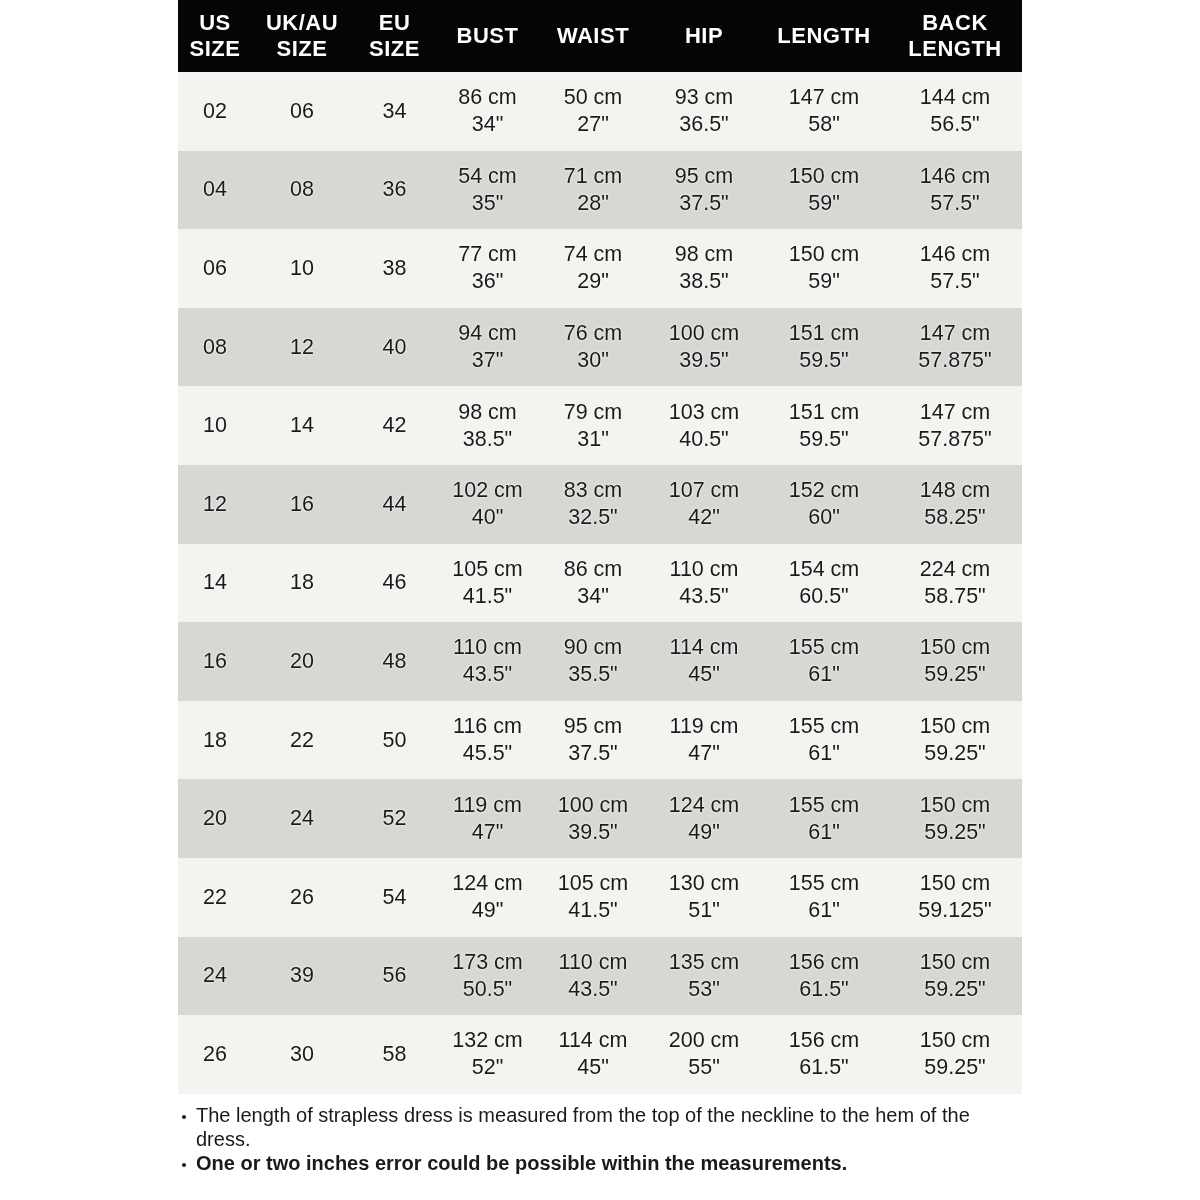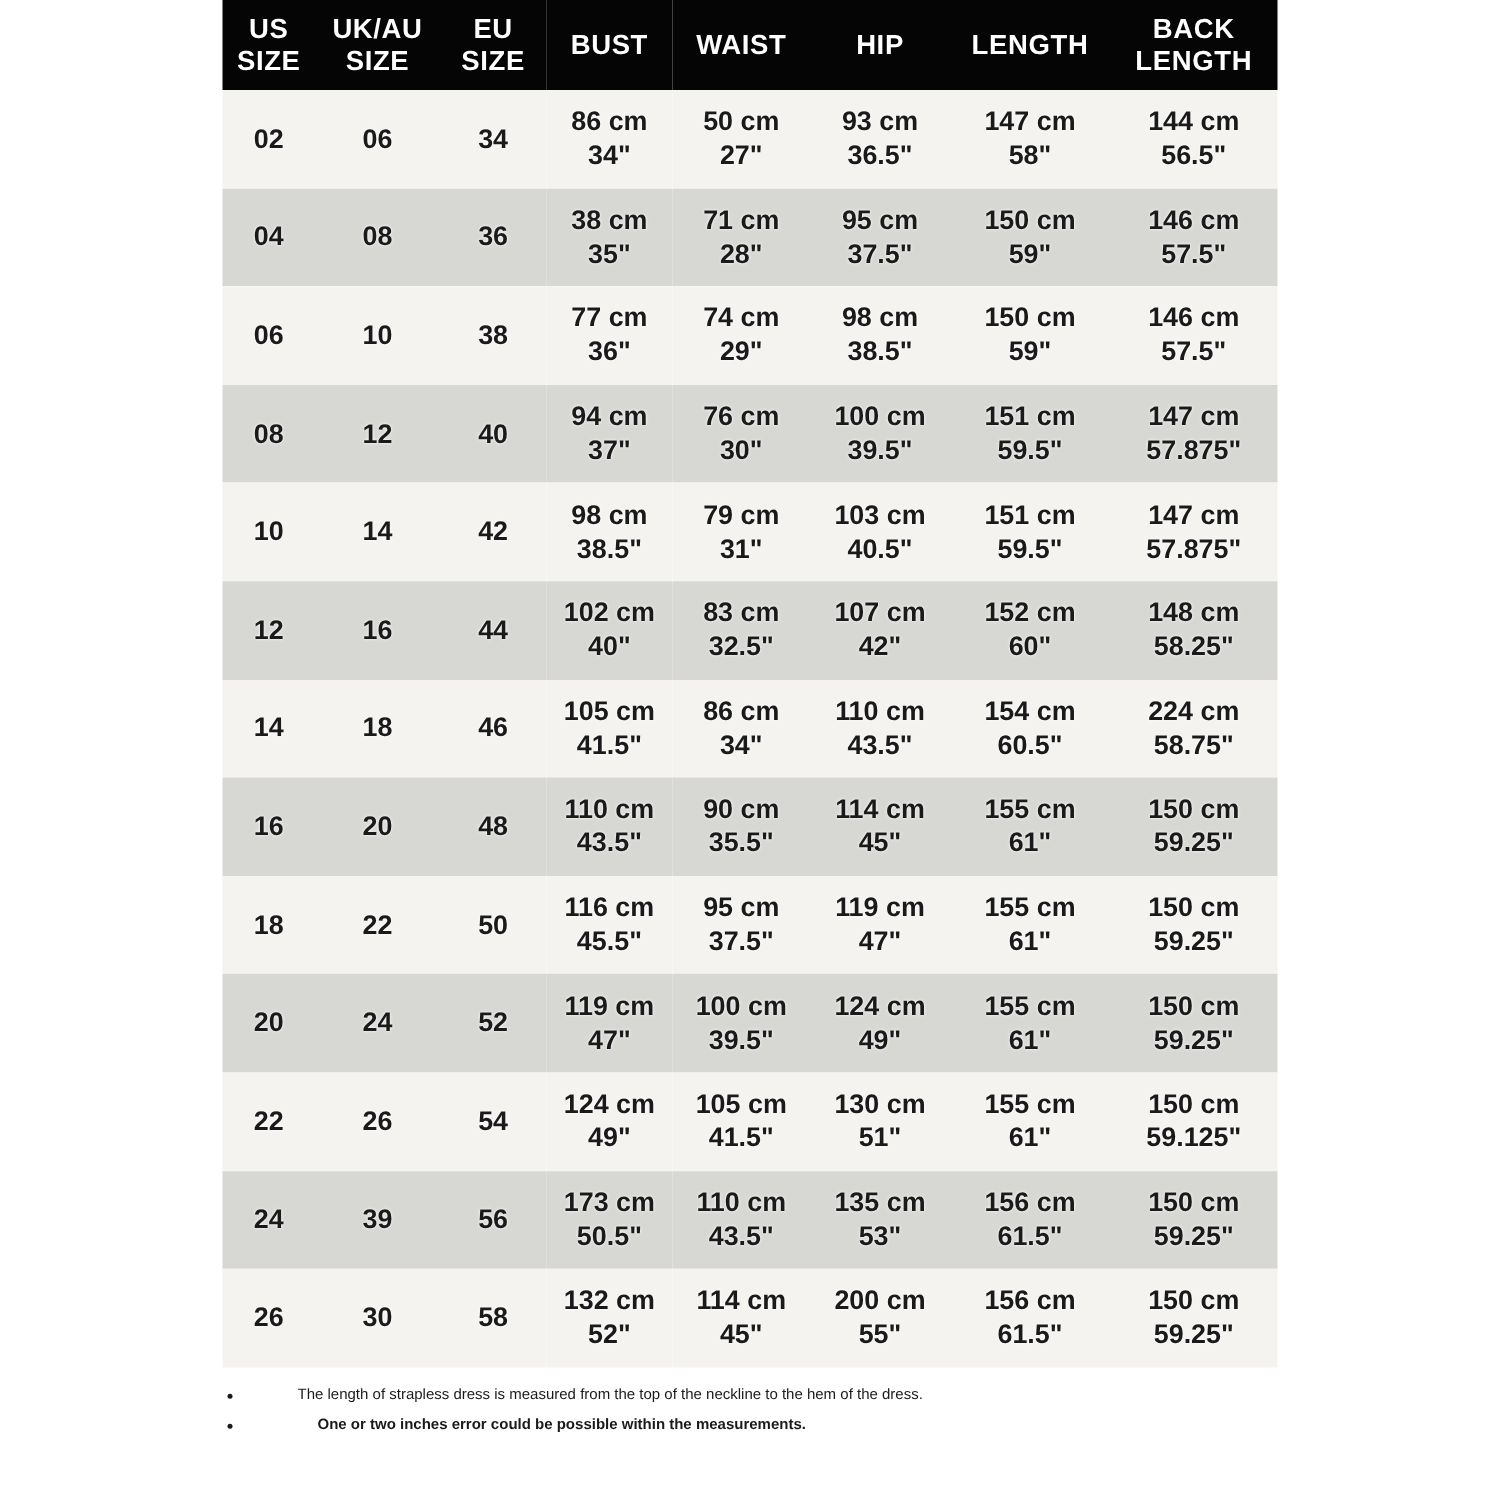--- a/index.html
+++ b/index.html
@@ -40,51 +40,50 @@
   thead th {
     background: var(--header_bg);
     color: var(--header_text);
     font-weight: bold;
     font-size: 22px;
     line-height: 26px;
     text-align: center;
     vertical-align: middle;
     letter-spacing: 0.5px;
   }
-  tbody tr { height: 78.6px; font-weight: bold; }
+  tbody tr { height: 78.6px; }
   tbody tr.odd  td { background: var(--row_light); }
   tbody tr.even td { background: var(--row_dark); }
   tbody td {
     text-align: center;
     vertical-align: middle;
     font-size: 21.5px;
     line-height: 27px;
     text-shadow: 0 0 3px rgba(255,255,255,0.85), 0 0 1px rgba(255,255,255,0.85);
   }
 
   .notes {
     position: absolute;
     left: 180px; top: 1103px;
     width: 824px;
   }
   .note {
     display: flex;
     align-items: flex-start;
-    font-size: 12px;
+    font-size: 20px;
     line-height: 24px;
-    gap: 42px;
   }
   .note .dot {
     flex: 0 0 auto;
     width: 4px; height: 4px;
     border-radius: 50%;
     background: var(--text_color);
     margin: 12px 10px 0 2px;
   }
-  .note.bold .txt { font-weight: bold; margin-left: 16px; }
+  .note.bold .txt { font-weight: bold; }
 </style>
 </head>
 <body>
 
 <div class="stage">
 
   <table class="size-chart">
     <colgroup>
       <col class="c-us">
         <col class="c-uk">
@@ -163,21 +162,21 @@
           <td>
             <div>04</div>
           </td>
           <td>
             <div>08</div>
           </td>
           <td>
             <div>36</div>
           </td>
           <td>
-            <div>38 cm</div>
+            <div>54 cm</div>
             <div>35"</div>
           </td>
           <td>
             <div>71 cm</div>
             <div>28"</div>
           </td>
           <td>
             <div>95 cm</div>
             <div>37.5"</div>
           </td>

